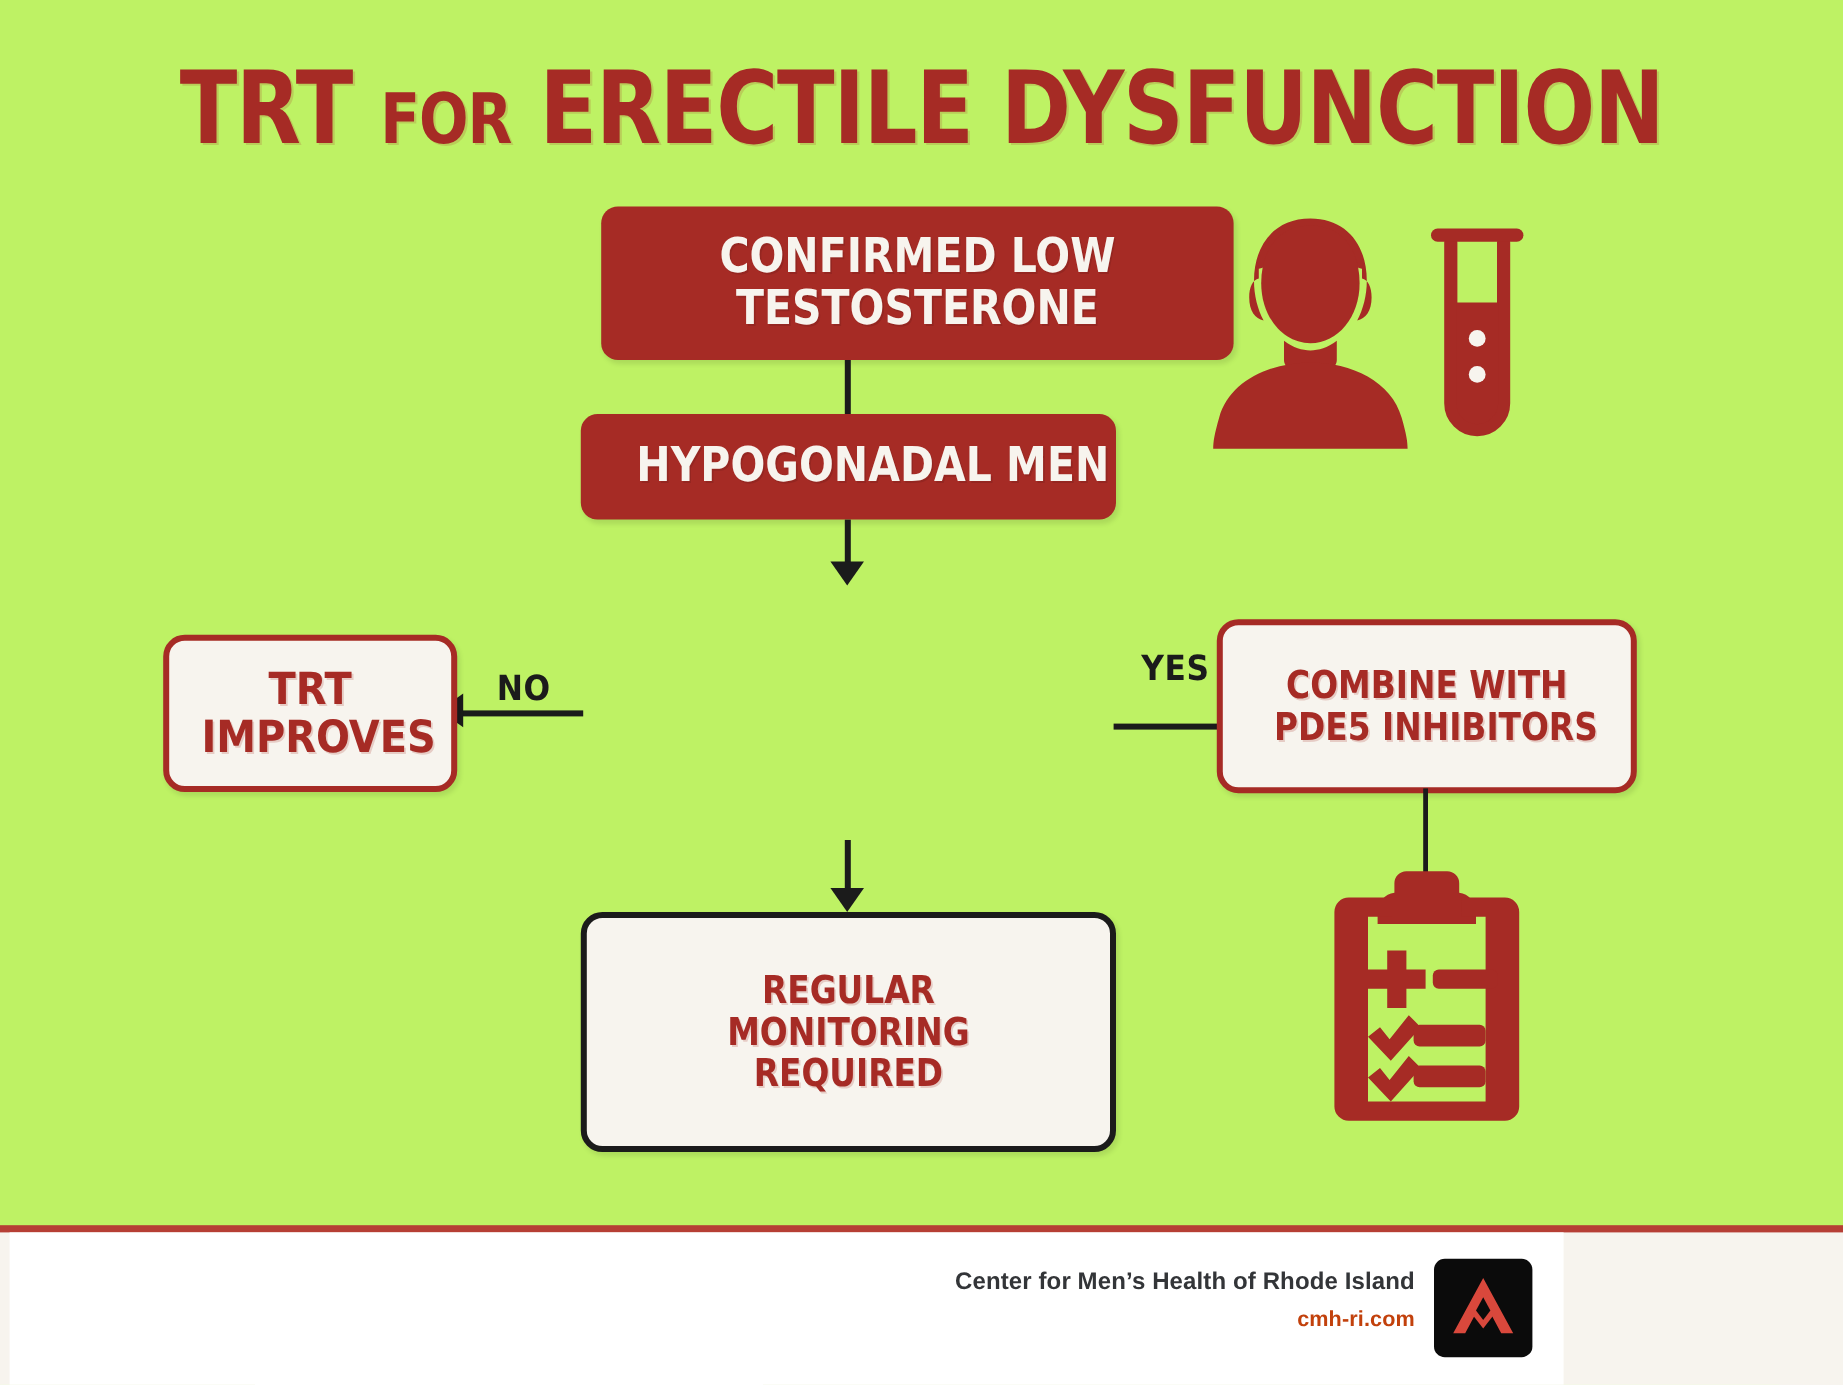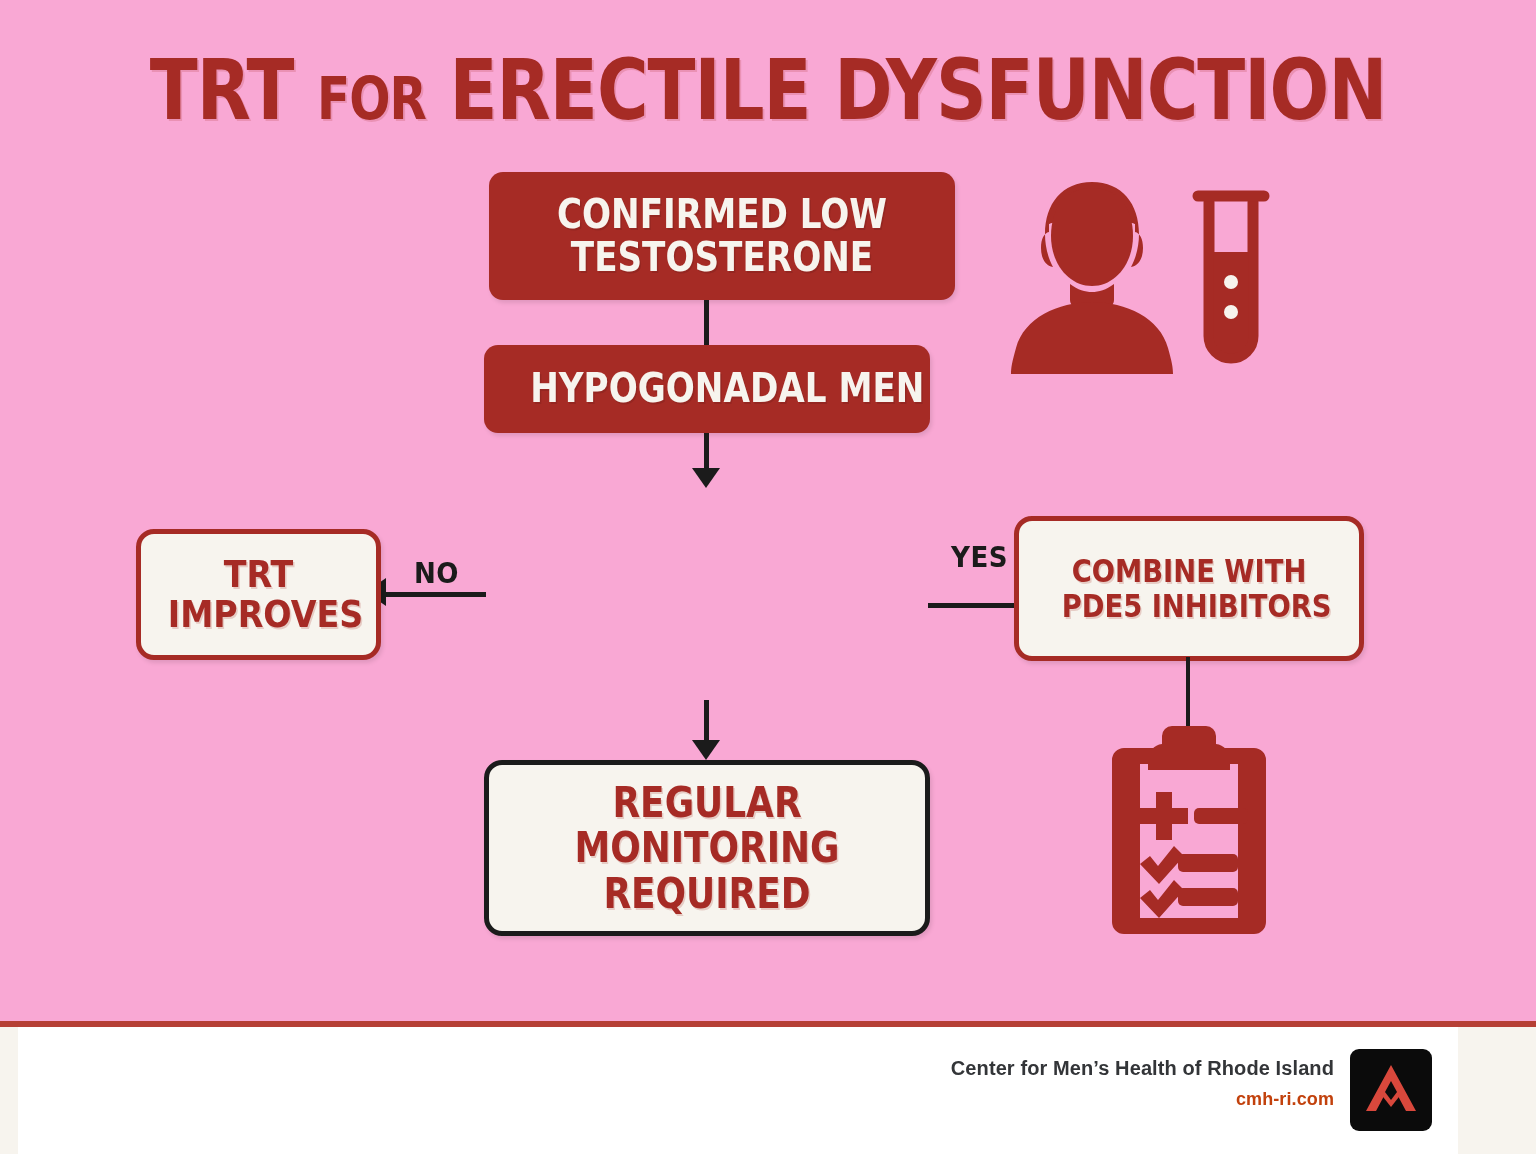--- a/index.html
+++ b/index.html
@@ -10,21 +10,21 @@
     overflow:hidden;
     position:relative;
   }
   #stage{
     position:absolute; left:0; top:0; width:1536px; height:1154px;
     background:#f7f4ee;
   }
   
   #canvas{
     position:absolute; left:0; top:0; width:1536px; height:1024px;
-    background:#f9a8d4;
+    background:#bef264;
   }
   
   #title{
     position:absolute; left:0; top:44px; width:1536px;
     text-align:center;
     color:#A62B25;
     font-family:"Liberation Sans Narrow","DejaVu Sans Condensed","Liberation Sans",sans-serif;
     font-weight:bold;
     font-size:84px;
     line-height:92px;
@@ -65,31 +65,31 @@
   .box-red{
     background:#f7f4ee;
     color:#A62B25;
     border:5px solid #A62B25;
     border-radius:18px;
     box-shadow:2px 3px 4px rgba(0,0,0,0.10);
   }
   .box-red .lines, .box-dark .lines{ text-shadow:1.5px 1.5px 0 rgba(166,43,37,0.20); }
   .box-filled .lines{ text-shadow:1.5px 1.5px 0 rgba(0,0,0,0.10); }
 
-  #box-low-t      { left:489px; top:172px;  width:466px; height:128px; font-size:40px; }
+  #box-low-t      { left:501px; top:172px;  width:527px; height:128px; font-size:40px; }
   #box-hypo       { left:484px; top:345px;  width:446px; height:88px;  font-size:40px;padding-left:36px; }
   #box-improves   { left:484px; top:488px;  width:446px; height:212px; }
   #box-improves .big{ font-size:37px; }
   #box-improves .sml{ font-size:29px; }
   #box-trt        { left:136px; top:529px;  width:245px; height:131px; font-size:37px; }
   #box-trt .lines { transform:scaleX(1.0); overflow:visible; }
   #box-trt .l2    { margin-left:-10px; margin-right:-24px; }
   #box-pde5       { left:1014px; top:516px; width:350px; height:145px; font-size:32px; }
   #box-pde5 .l2   { margin-right:-16px; }
-  #box-monitor    { left:484px; top:760px;  width:446px; height:176px; font-size:42px; }
+  #box-monitor    { left:484px; top:760px;  width:446px; height:200px; font-size:32px; }
 
   
   .vline{ position:absolute; background:#1b1b1b; width:5px; }
   .hline{ position:absolute; background:#1b1b1b; height:5px; }
   .arrow-down{
     position:absolute; width:0; height:0;
     border-left:14px solid transparent;
     border-right:14px solid transparent;
     border-top:20px solid #1b1b1b;
   }
@@ -108,21 +108,21 @@
   .thinline{ position:absolute; background:#1b1b1b; width:4px; }
 
   
   #icon-patient{ position:absolute; left:1002px; top:178px; width:180px; height:200px; }
   #icon-tube   { position:absolute; left:1192px; top:186px; width:78px;  height:192px; }
   #icon-board  { position:absolute; left:1106px; top:722px; width:166px; height:218px; }
 
   
   #rule{ position:absolute; left:0; top:1021px; width:1536px; height:6px; background:#B63F35; }
   #footer{
-    position:absolute; left:18px; top:1027px; width:1440px; height:127px;
+    position:absolute; left:8px; top:1027px; width:1295px; height:127px;
     background:#ffffff;
   }
   #footer-text{
     position:absolute; right:124px; top:30px; text-align:right;
   }
   #footer-name{
     font-size:20px; font-weight:bold; color:#333538; letter-spacing:0.1px;
   }
   #footer-url{
     font-size:18px; color:#c2410c; margin-top:9px; letter-spacing:0.1px;font-weight:bold;

